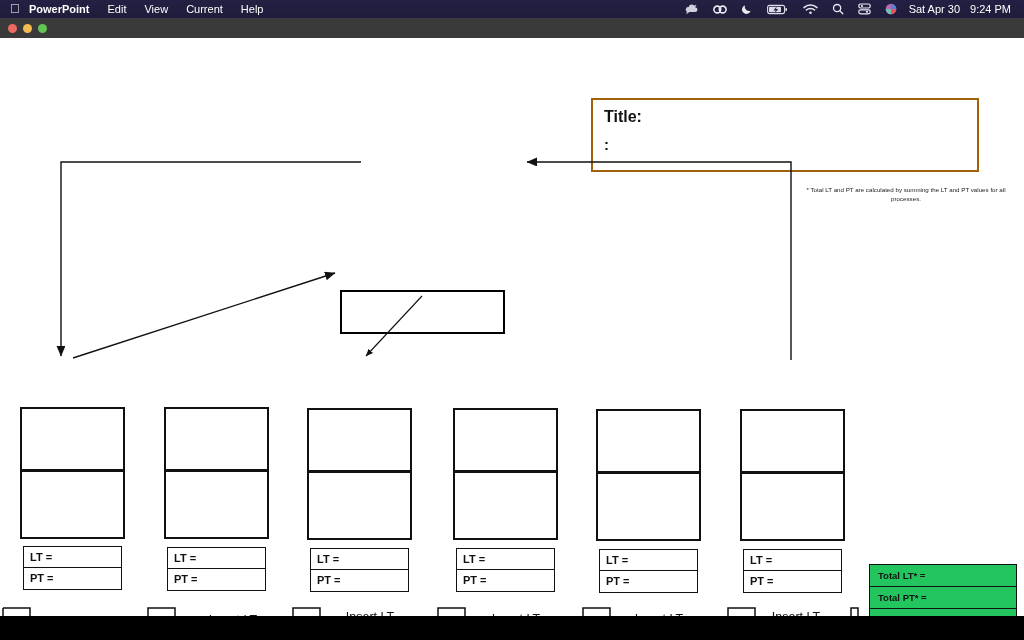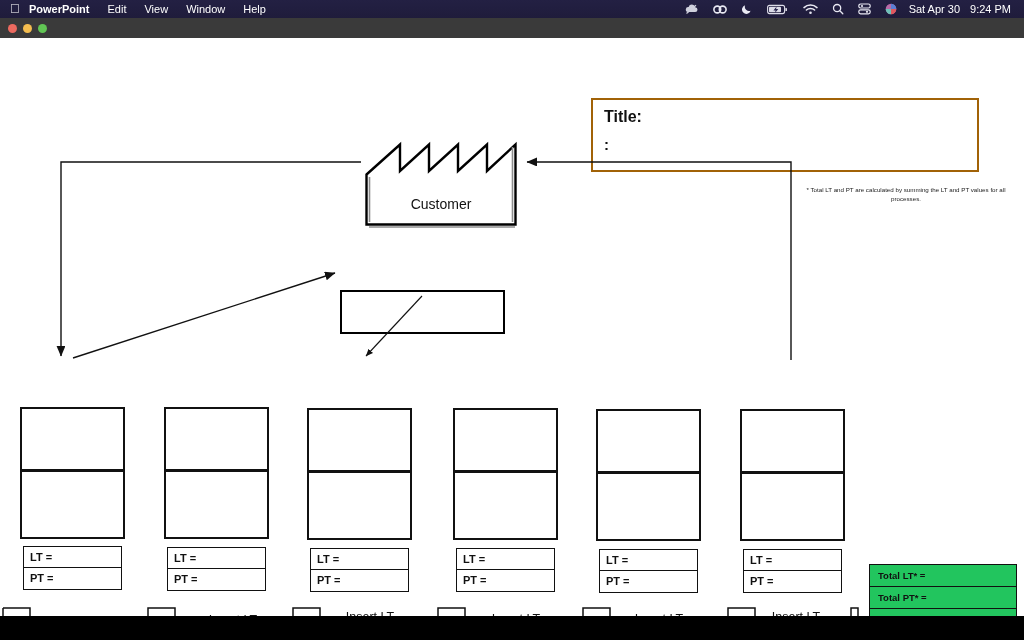--- a/index.html
+++ b/index.html
@@ -120,21 +120,21 @@
 </style>
 </head>
 <body>
 
 <div class="menubar">
   <div class="mb-left">
     <div class="apple-logo"></div>
     <div class="mb-item bold">PowerPoint</div>
     <div class="mb-item">Edit</div>
     <div class="mb-item">View</div>
-    <div class="mb-item">Window</div>
+    <div class="mb-item">Current</div>
     <div class="mb-item">Help</div>
   </div>
   <div class="mb-right">
     <div class="mb-ic">
       <svg width="15" height="12" viewBox="0 0 15 12">
           <path d="M4 9h7a2.4 2.4 0 0 0 .2-4.8A3.4 3.4 0 0 0 4.6 4 2.5 2.5 0 0 0 4 9z" fill="#cfd0dd"></path>
           <path d="M2.5 10.5 12 2.2" stroke="#cfd0dd" stroke-width="1.2"></path>
         </svg>
     </div>
     <div class="mb-ic">
@@ -201,30 +201,20 @@
 <div class="slide">
 
 
   <div class="title-box">
     <div class="tb-l1">Title:</div>
     <div class="tb-l2">:</div>
   </div>
 
   <div class="footnote">* Total LT and PT are calculated by summing the LT and PT values for all processes.</div>
 
-  <div class="factory">
-    <svg width="156" height="95" viewBox="0 0 156 95">
-      <path d="M3.5 36.5 L37 8 L37 36 L66 8 L66 36 L95 8 L95 36 L124 8 L124 36 L152 8" fill="none" stroke="#000" stroke-width="0"></path>
-      <path d="M3.5 36.5 L37 6.5 L37 33 L66 6.5 L66 33 L95 6.5 L95 33 L124 6.5 L124 33 L152.5 6.5 L152.5 86.5 L3.5 86.5 Z" fill="#ffffff" stroke="#000" stroke-width="2.4" stroke-linejoin="miter"></path>
-      <path d="M6.5 39 L6.5 84" stroke="#8d8d8d" stroke-width="1.6"></path>
-      <path d="M149.5 9 L149.5 84" stroke="#8d8d8d" stroke-width="1.6"></path>
-      <path d="M6 89 L152 89" stroke="#8d8d8d" stroke-width="1.6"></path>
-      <text x="78" y="71" text-anchor="middle" font-family="Liberation Sans, sans-serif" font-size="14" fill="#111">Customer</text>
-    </svg>
-  </div>
 
   <div class="mid-box"></div>
 
   <svg class="wires">
     <defs>
       <marker id="ah" markerWidth="9" markerHeight="9" refX="7.2" refY="3.2" orient="auto">
         <path d="M0,0 L7.5,3.2 L0,6.4 z" fill="#111"></path>
       </marker>
       <marker id="ahs" markerWidth="8" markerHeight="8" refX="6.4" refY="2.8" orient="auto">
         <path d="M0,0 L6.6,2.8 L0,5.6 z" fill="#111"></path>

